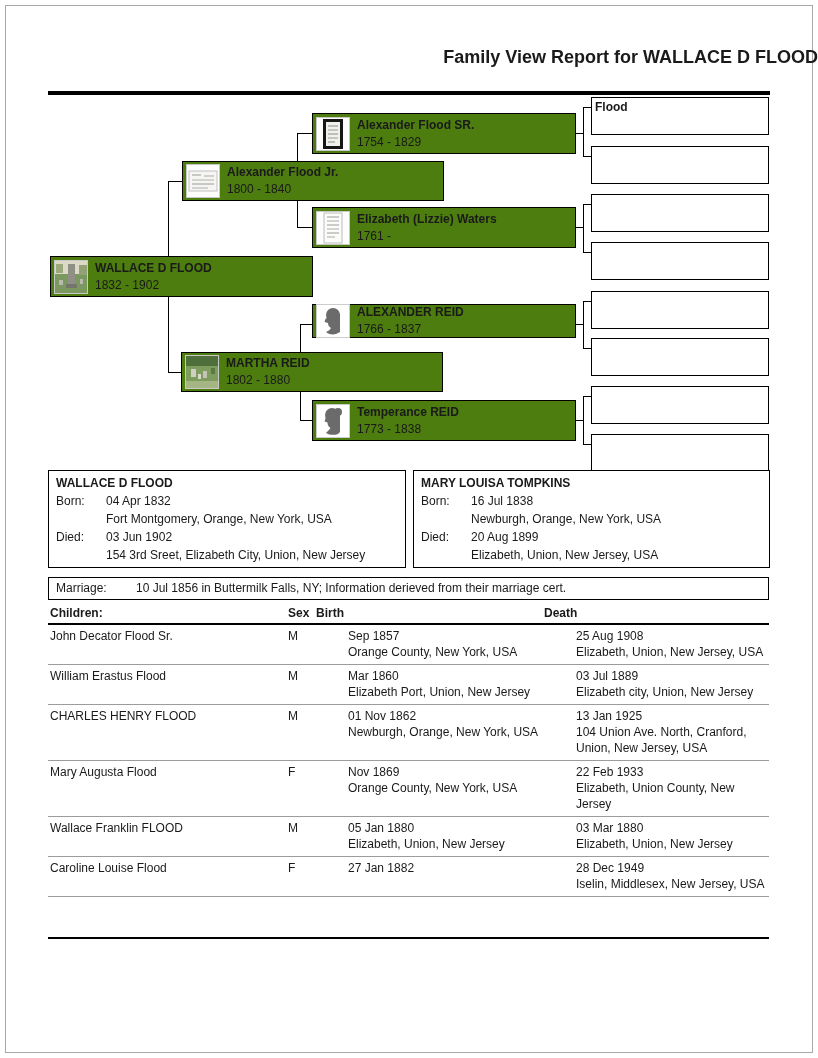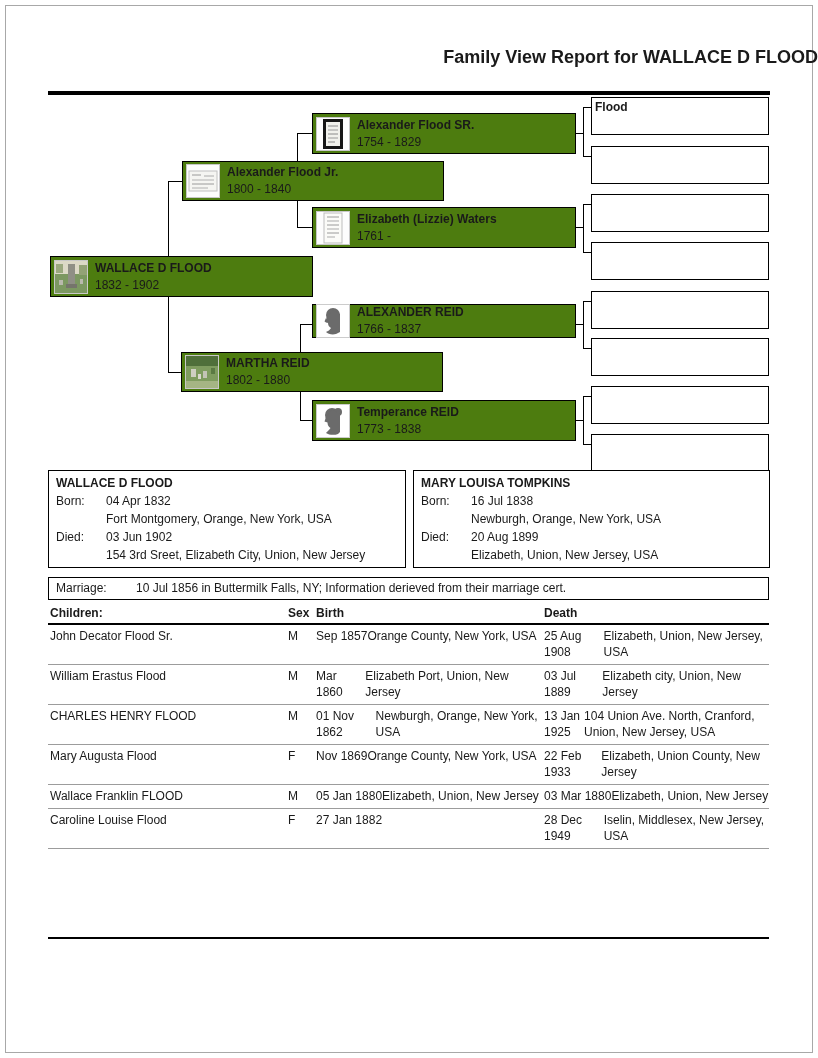--- a/index.html
+++ b/index.html
@@ -31,21 +31,21 @@
   .dlabel{display:inline-block;width:50px;}
   .mbox{position:absolute;left:48px;top:577px;width:721px;height:23px;border:1px solid #000;
        box-sizing:border-box;font-size:12px;padding:3px 0 0 7px;}
   .mlabel{display:inline-block;width:80px;}
 
   .ctable{position:absolute;left:48px;top:604px;width:721px;font-size:12px;}
   .chead,.crow{display:grid;grid-template-columns:238px 28px 228px 227px;}
   .chead{font-weight:bold;border-bottom:2px solid #000;padding:2px 0 3px 0;}
   .chead span,.crow > span{padding-left:2px;}
   .crow{border-bottom:1px solid #9c9c9c;padding:3px 0 4px 0;line-height:16px;}
-  .cell2{display:flex;flex-direction:row;}
+  .cell2{display:flex;flex-direction:column;margin-left:32px;}
 </style>
 </head>
 <body>
 
 <div class="page">
   <div class="page-border"></div>
 
   <div class="title">Family View Report for WALLACE D FLOOD</div>
   <div class="rule-top"></div>
 

